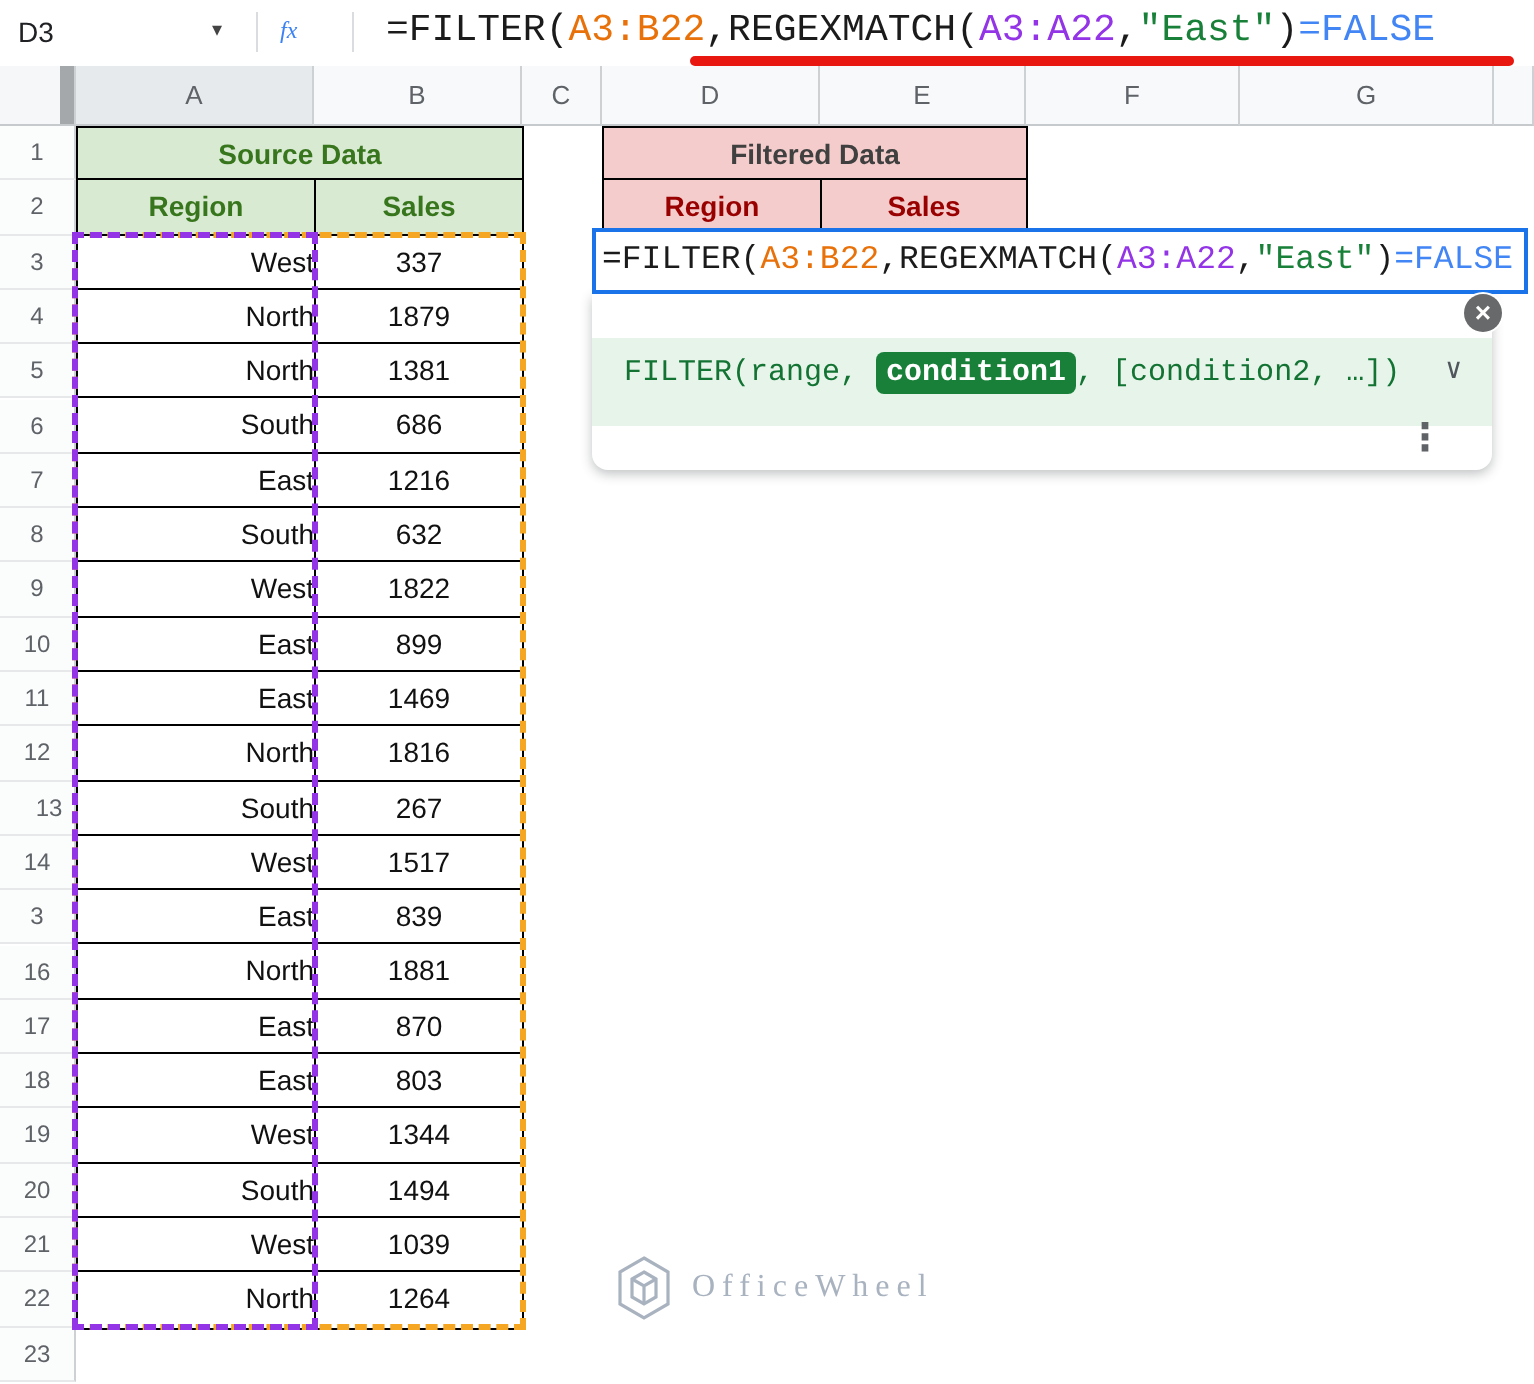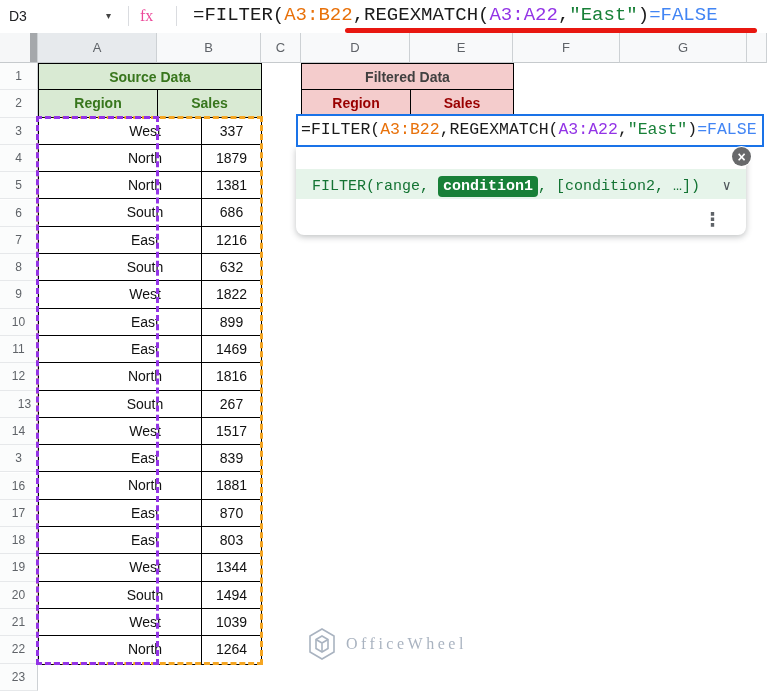--- a/index.html
+++ b/index.html
@@ -6,22 +6,22 @@
   .app{position:relative;width:767px;height:692px;overflow:hidden;background:#fff;
        font-family:"Liberation Sans","DejaVu Sans",sans-serif;}
 
   
   .formula-bar{position:absolute;left:0;top:0;width:767px;height:33px;background:#fff;
                border-bottom:1px solid #e3e5e8;}
   .name-box{position:absolute;left:0;top:0;width:128px;height:48px;cursor:pointer;}
   .cell-ref{position:absolute;left:9px;top:0;line-height:32px;font-size:14px;color:#202124;}
   .nb-caret{position:absolute;left:106px;top:0;line-height:32px;font-size:10px;color:#444;}
   .vdiv{position:absolute;top:6px;width:1px;height:20px;background:#dadce0;}
-  .fx{position:absolute;left:140px;top:0;line-height:31px;font-size:16px;color:#ec4899;
-      font-family:"Liberation Serif","DejaVu Serif",serif;}
+  .fx{position:absolute;left:140px;top:0;line-height:31px;font-size:12px;color:#3b82f6;
+      font-family:"Liberation Serif","DejaVu Serif",serif;font-style:italic;}
   .fbar-formula{position:absolute;left:193px;top:0;height:32px;line-height:31px;white-space:nowrap;
       font-family:"Liberation Mono","DejaVu Sans Mono",monospace;font-size:19px;cursor:text;}
   .red-underline{position:absolute;left:345px;top:28px;width:412px;height:5px;border-radius:3px;z-index:30;}
 
   
   .colhdr{position:absolute;top:33px;height:30px;box-sizing:border-box;background:#f8f9fa;
           border-right:1px solid #cdd1d4;border-bottom:1px solid #c6cacd;
           color:#5f6368;font-size:13px;text-align:center;line-height:29px;cursor:pointer;}
   .colhdr.colA{background:#e7eaed;}
   .corner{position:absolute;left:0;top:33px;width:38px;height:30px;box-sizing:border-box;background:#f6f7f8;
@@ -33,40 +33,40 @@
 
   
   .tbl{position:absolute;box-sizing:border-box;border:1px solid #000;z-index:2;background:#fff;}
   .trow{display:flex;box-sizing:border-box;border-bottom:1px solid #000;}
   .trow:last-child{border-bottom:none;}
   .tcell{box-sizing:border-box;border-right:1px solid #000;overflow:hidden;white-space:nowrap;
          font-size:14px;color:#111;cursor:cell;}
   .tcell:last-child{border-right:none;}
   .t-title{justify-content:center;font-weight:bold;}
   .hdrcell{font-weight:bold;text-align:center;}
-  .region-cell{text-align:center;padding-left:6px;margin-left:44px;}
+  .region-cell{text-align:right;padding-left:6px;}
   .sales-cell{text-align:center;}
 
   
   .range-box{position:absolute;box-sizing:border-box;border:3px dashed #000;z-index:3;}
 
   
   .editor-box{position:absolute;left:296px;top:114px;width:468px;height:33px;box-sizing:border-box;
               background:#fff;border:2px solid #1a73e8;z-index:5;cursor:text;}
   .cell-formula{position:absolute;left:3px;top:0;height:29px;line-height:28px;white-space:nowrap;
               font-family:"Liberation Mono","DejaVu Sans Mono",monospace;font-size:16.5px;}
   .close-btn{position:absolute;left:732px;top:147px;width:19px;height:19px;border-radius:50%;
              background:#68696b;z-index:7;text-align:center;line-height:19px;cursor:pointer;
              box-shadow:0 0 0 1px #fff;}
   .close-btn span{color:#fff;font-size:14px;font-weight:bold;}
 
   
   .help-card{position:absolute;left:296px;top:147px;width:450px;height:88px;background:#fff;z-index:4;
              border-radius:0 0 8px 8px;box-shadow:0 2px 6px rgba(60,64,67,.32);}
-  .help-green{position:absolute;left:0;top:22px;width:100%;height:30px;background:#e6f4ea;box-sizing:border-box;
+  .help-green{position:absolute;left:0;top:22px;width:100%;height:44px;background:#e6f4ea;box-sizing:border-box;
               padding-left:16px;line-height:35px;white-space:nowrap;
               font-family:"Liberation Mono","DejaVu Sans Mono",monospace;font-size:15px;color:#137333;}
   .sig-chip{font-weight:bold;color:#fff;border-radius:4px;padding:2px 5px;}
   .sig-chevron{position:absolute;right:15px;top:0;line-height:35px;color:#50565c;font-size:14px;cursor:pointer;}
   .help-white{position:absolute;left:0;top:57px;width:100%;height:31px;}
   .kebab{position:absolute;right:24px;top:2px;color:#5f6368;font-size:19px;font-weight:bold;
          line-height:27px;cursor:pointer;font-family:"DejaVu Sans",sans-serif;}
 
   
   .watermark{position:absolute;left:306px;top:626px;height:36px;display:flex;align-items:center;z-index:2;}

